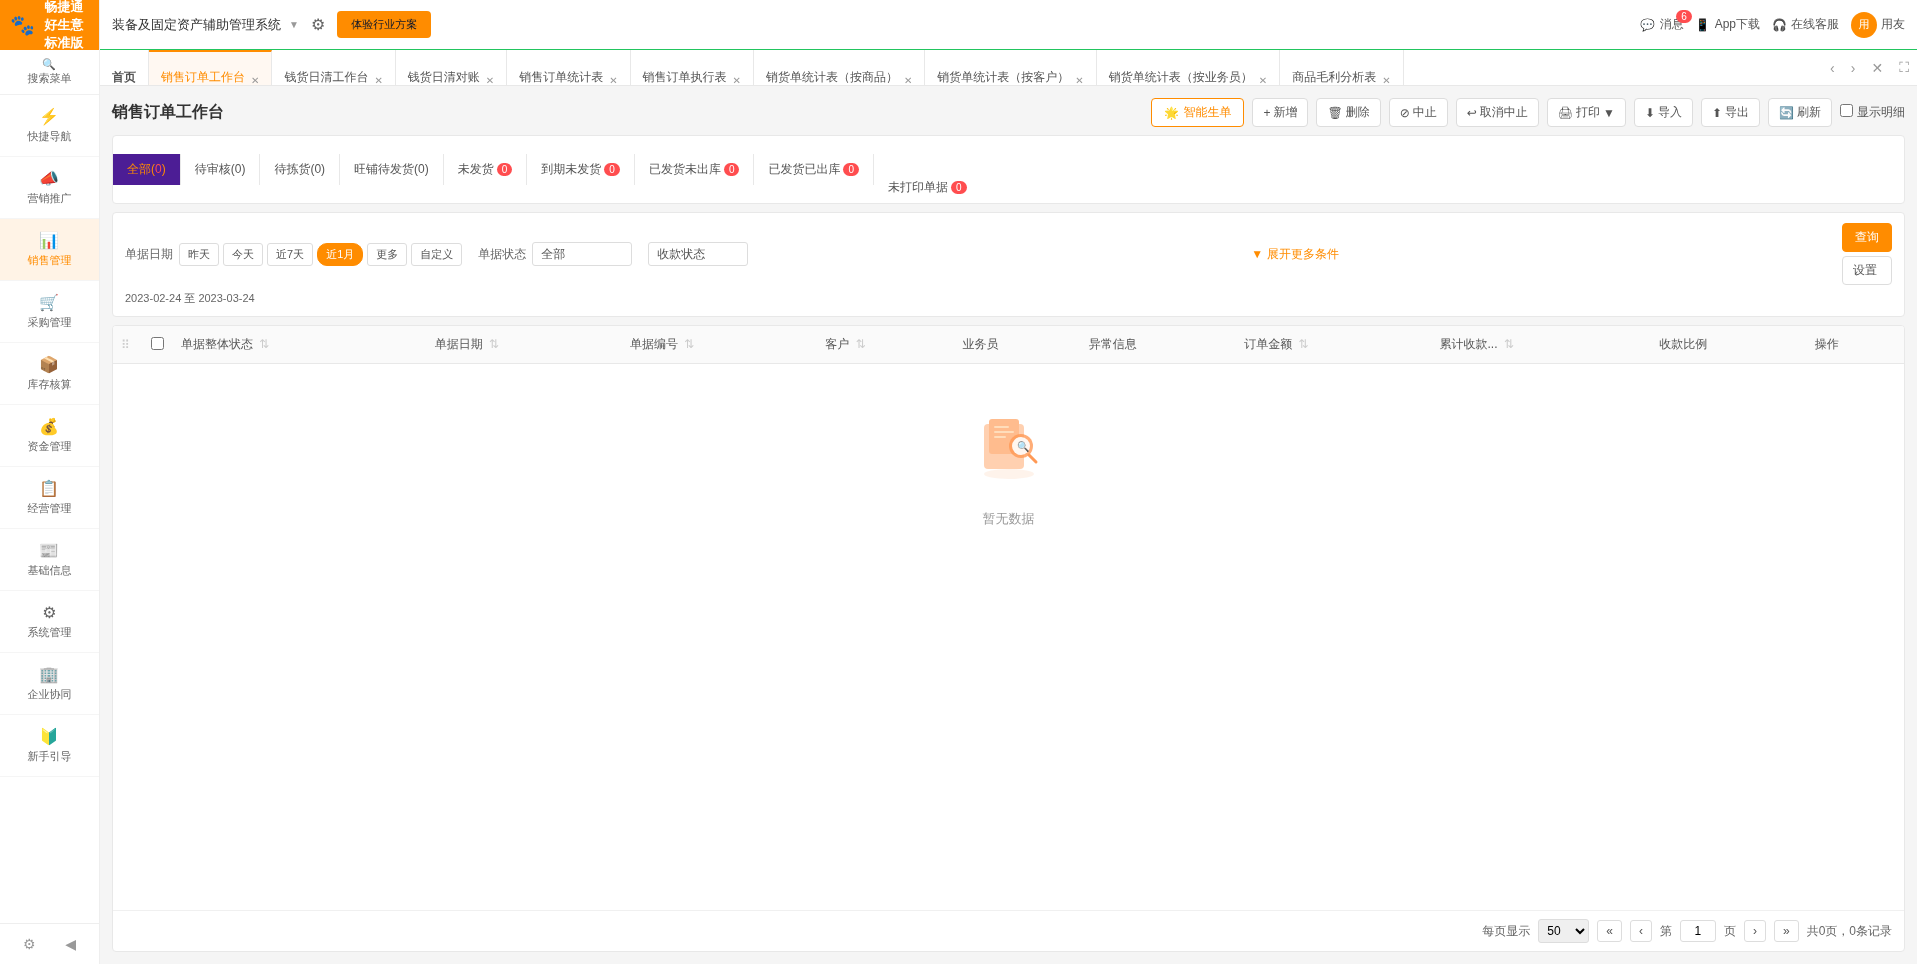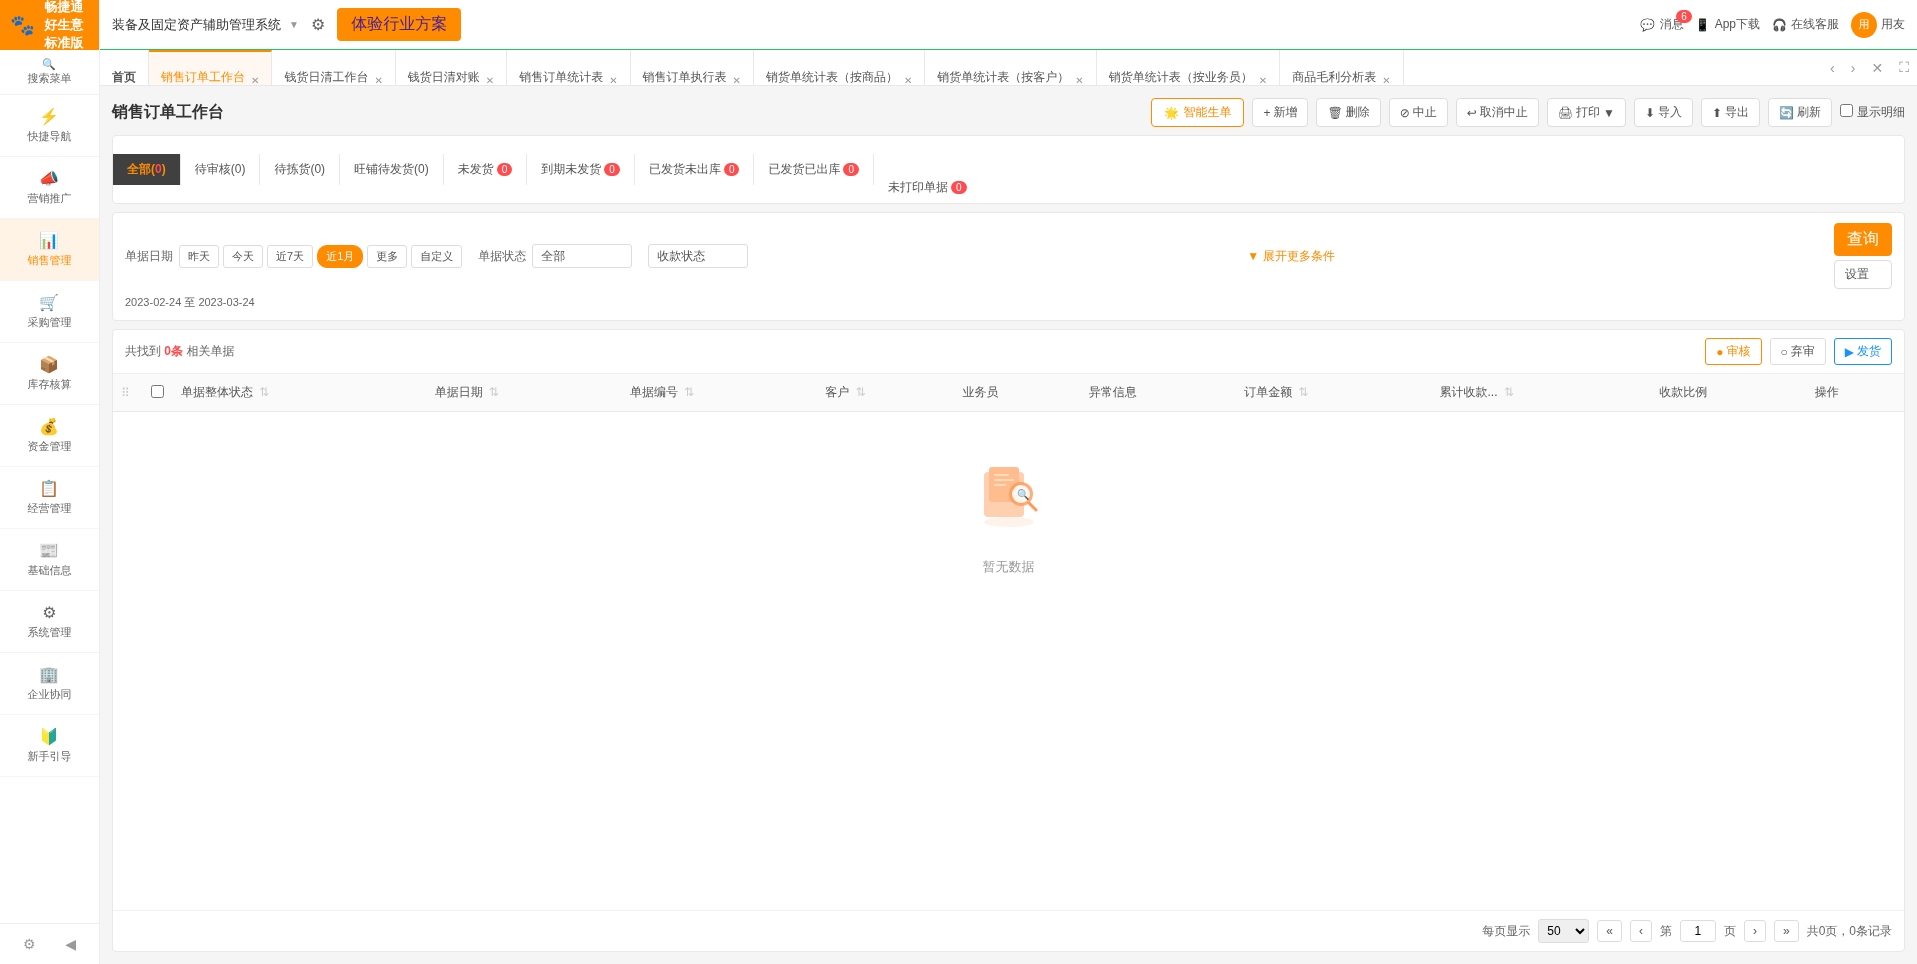--- a/index.html
+++ b/index.html
@@ -18,21 +18,21 @@
     .sidebar-bottom-btn { cursor: pointer; color: #999; font-size: 14px; padding: 4px; }
 
     
     .main { flex: 1; display: flex; flex-direction: column; overflow: hidden; }
 
     
     .topbar { height: 50px; background: #fff; border-bottom: 1px solid #22c55e; display: flex; align-items: center; padding: 0 12px; gap: 8px; flex-shrink: 0; }
     .topbar-title { font-size: 13px; color: #333; flex: 1; }
     .topbar-arrow { color: #999; font-size: 10px; }
     .topbar-settings { color: #666; font-size: 16px; cursor: pointer; padding: 4px; }
-    .topbar-solution-btn { background: #ff8c00; color: #4c1d95; border: none; padding: 6px 14px; border-radius: 4px; cursor: pointer; font-size: 16px; }
+    .topbar-solution-btn { background: #ff8c00; color: #0f172a; border: none; padding: 6px 14px; border-radius: 4px; cursor: pointer; font-size: 11px; }
     .topbar-right { display: flex; align-items: center; gap: 12px; margin-left: auto; }
     .topbar-right-item { display: flex; align-items: center; gap: 4px; color: #555; font-size: 12px; cursor: pointer; position: relative; }
     .badge { background: #ff4d4f; color: #fff; border-radius: 10px; font-size: 10px; padding: 1px 5px; position: absolute; top: -6px; right: -8px; }
     .user-avatar { width: 26px; height: 26px; border-radius: 50%; background: #ff8c00; display: flex; align-items: center; justify-content: center; color: #fff; font-size: 11px; }
 
     
     .tabs-bar { background: #fff; border-bottom: 1px solid #e8e8e8; display: flex; align-items: center; overflow: hidden; flex-shrink: 0; height: 36px; }
     .tab { display: flex; align-items: flex-end; padding: 0 12px; height: 36px; border-right: 1px solid #e8e8e8; cursor: pointer; white-space: nowrap; font-size: 12px; color: #555; flex-shrink: 0; }
     .tab.active { background: #fff8f2; color: #ff8c00; border-top: 2px solid #ff8c00; }
     .tab.home { font-weight: bold; }
@@ -43,27 +43,27 @@
 
     
     .content { flex: 1; overflow: hidden; display: flex; flex-direction: column; padding: 12px; background: #f5f5f5; }
 
     
     .page-header { display: flex; align-items: center; justify-content: space-between; margin-bottom: 8px; }
     .page-title { font-size: 16px; font-weight: bold; color: #333; }
     .page-actions { display: flex; align-items: center; gap: 8px; }
     .btn-smart { background: #fff; border: 1px solid #ff8c00; color: #ff8c00; padding: 5px 12px; border-radius: 4px; cursor: pointer; font-size: 12px; display: flex; align-items: center; gap: 4px; }
     .btn-action { background: #fff; border: 1px solid #ddd; color: #555; padding: 5px 10px; border-radius: 4px; cursor: pointer; font-size: 12px; display: flex; align-items: center; gap: 3px; }
-    .btn-primary { background: #ff8c00; color: #fff; border: 1px solid #ff8c00; padding: 5px 12px; border-radius: 4px; cursor: pointer; font-size: 16px; }
+    .btn-primary { background: #ff8c00; color: #fff; border: 1px solid #ff8c00; padding: 5px 12px; border-radius: 4px; cursor: pointer; font-size: 12px; }
 
     
     .sub-tabs { display: flex; align-items: center; gap: 0; background: #fff; border: 1px solid #e8e8e8; border-radius: 4px; margin-bottom: 8px; overflow: hidden; flex-shrink: 0; }
     .sub-tab { padding: 7px 14px; cursor: pointer; font-size: 12px; color: #555; border-right: 1px solid #e8e8e8; white-space: nowrap; }
     .sub-tab:last-child { border-right: none; margin-top: 36px; }
-    .sub-tab.active { background: #404040; color: #ff8c00; font-weight: bold; }
+    .sub-tab.active { background: #4c1d95; color: #ff8c00; font-weight: normal; }
     .sub-tab .count { color: #ff4d4f; }
 
     
     .filter-area { background: #fff; border: 1px solid #e8e8e8; border-radius: 4px; padding: 10px 12px; margin-bottom: 8px; flex-shrink: 0; }
     .filter-row { display: flex; align-items: center; gap: 16px; flex-wrap: wrap; }
     .filter-item { display: flex; align-items: center; gap: 6px; }
     .filter-label { color: #666; font-size: 12px; white-space: nowrap; }
     .filter-date-range { display: flex; align-items: center; gap: 4px; }
     .date-btn { padding: 3px 8px; border: 1px solid #ddd; border-radius: 3px; cursor: pointer; font-size: 11px; color: #555; background: #fff; }
     .date-btn.active { background: #ff8c00; color: #fff; border-color: #ff8c00; border-radius: 10px; }
@@ -364,41 +364,20 @@
         <div style="display:flex;flex-direction:column;gap:4px;margin-left:auto;">
           <button class="btn-primary">查询</button>
           <button class="btn-action">设置</button>
         </div>
       </div>
       <div style="font-size:11px;color:#666;margin-top:6px;">2023-02-24 至 2023-03-24</div>
     </div>
 
     <div class="table-container">
 
-      <div class="table-toolbar">
-        <div class="table-count">
-          <span>共找到</span>
-          <span class="highlight">0条</span>
-          <span>相关单据</span>
-        </div>
-        <div class="table-toolbar-right">
-          <button class="toolbar-btn orange">
-            <span>●</span>
-            <span>审核</span>
-          </button>
-          <button class="toolbar-btn">
-            <span>○</span>
-            <span>弃审</span>
-          </button>
-          <button class="toolbar-btn blue">
-            <span>▶</span>
-            <span>发货</span>
-          </button>
-        </div>
-      </div>
 
       <div class="table-scroll">
         <table class="data-table">
           <thead>
             <tr>
               <th class="drag-col">
                 <span>⠿</span>
               </th>
               <th class="checkbox-col">
                 <input type="checkbox" style="">

